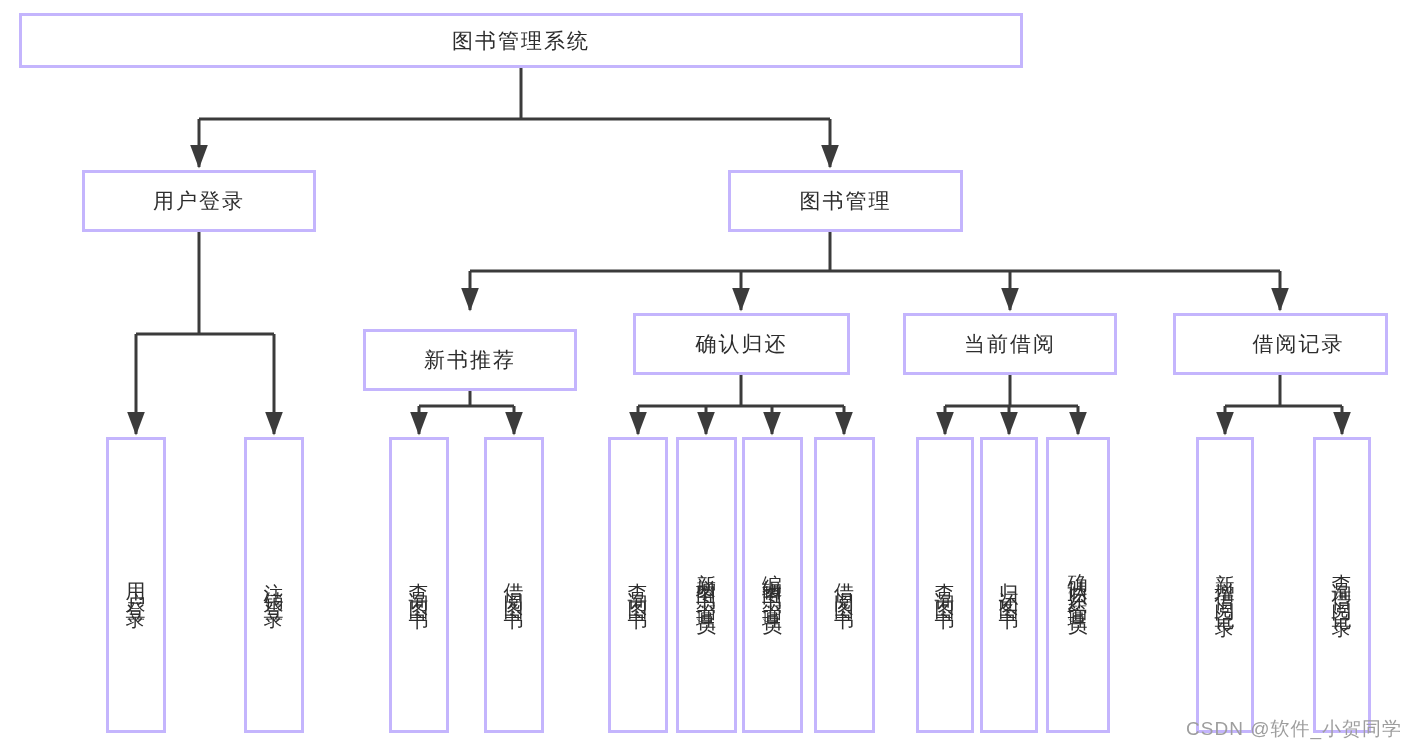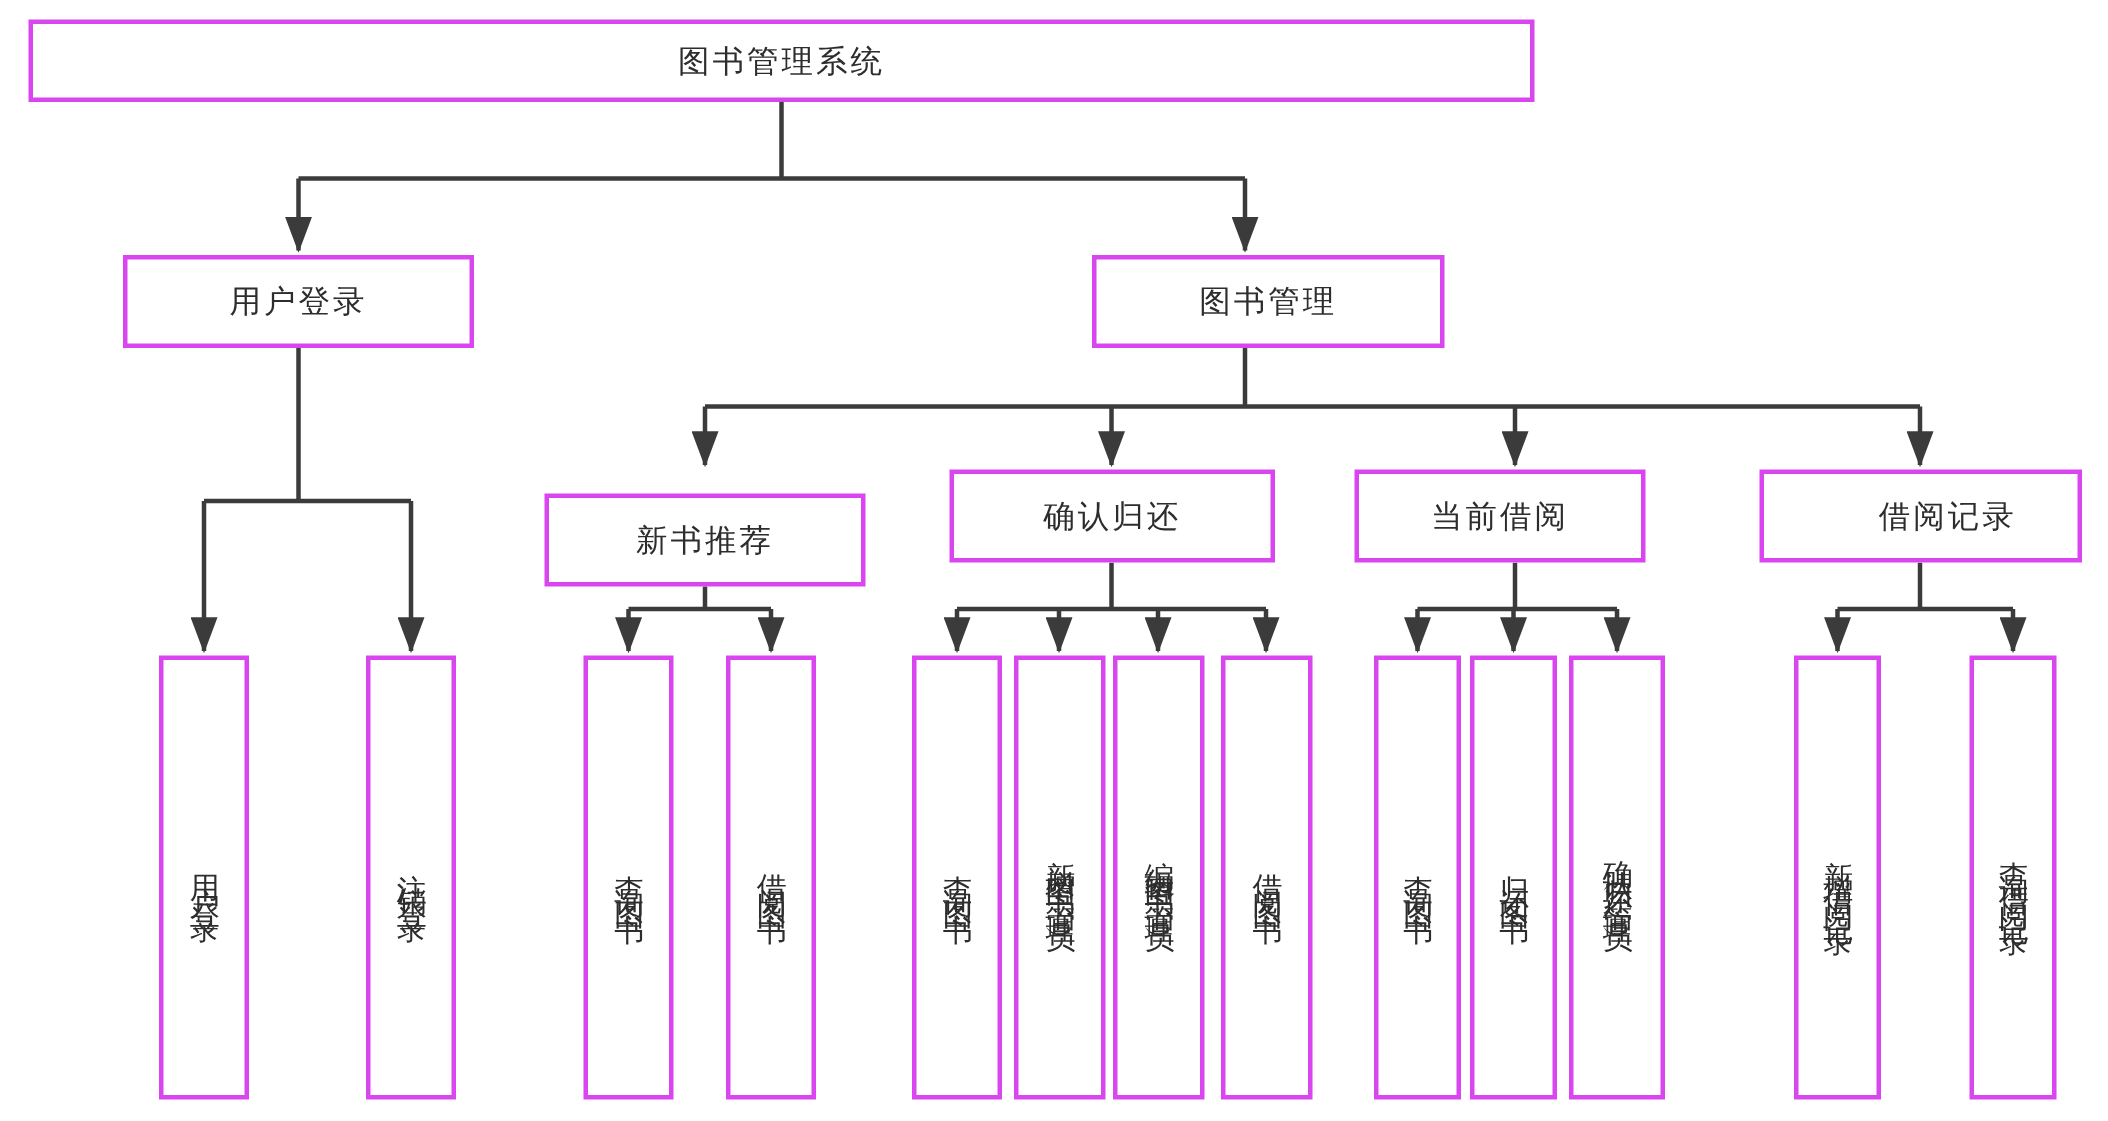--- a/index.html
+++ b/index.html
@@ -24,21 +24,21 @@
   }
   svg.connectors path.ln {
     fill: none;
     stroke: #3b3b3b;
     stroke-width: 3;
   }
   .node {
     position: absolute;
     box-sizing: border-box;
     background: #ffffff;
-    border: 3px solid #d946ef;
+    border: 3px solid #c4b5fd;
     color: #2d2d2d;
     display: flex;
     align-items: center;
     justify-content: center;
     z-index: 2;
   }
   .node.h span {
     font-size: 21px;
     letter-spacing: 2px;
     white-space: nowrap;
@@ -143,21 +143,21 @@
   <div class="node h" style="left:728px; top:170px; width:235px; height:62px;">
     <span>图书管理</span>
   </div>
 
   <div class="node h" style="left:363px; top:329px; width:214px; height:62px;">
     <span>新书推荐</span>
   </div>
   <div class="node h" style="left:633px; top:313px; width:217px; height:62px;">
     <span>确认归还</span>
   </div>
-  <div class="node h" style="left:903px; top:313px; width:194px; height:62px;">
+  <div class="node h" style="left:903px; top:313px; width:214px; height:62px;">
     <span>当前借阅</span>
   </div>
   <div class="node h" style="left:1173px; top:313px; width:215px; height:62px;padding-left:36px;">
     <span>借阅记录</span>
   </div>
 
   <div class="node v" style="left:106px; top:437px; width:60px; height:296px;">
     <span>用户登录</span>
   </div>
   <div class="node v" style="left:244px; top:437px; width:60px; height:296px;">
@@ -194,14 +194,15 @@
     <span>确认归还（管理员）</span>
   </div>
 
   <div class="node v" style="left:1196px; top:437px; width:58px; height:296px;">
     <span>新增借阅记录</span>
   </div>
   <div class="node v" style="left:1313px; top:437px; width:58px; height:296px;">
     <span>查询借阅记录</span>
   </div>
 
+  <div class="watermark">CSDN @软件_小贺同学</div>
 
 </div>
 
 </body></html>

